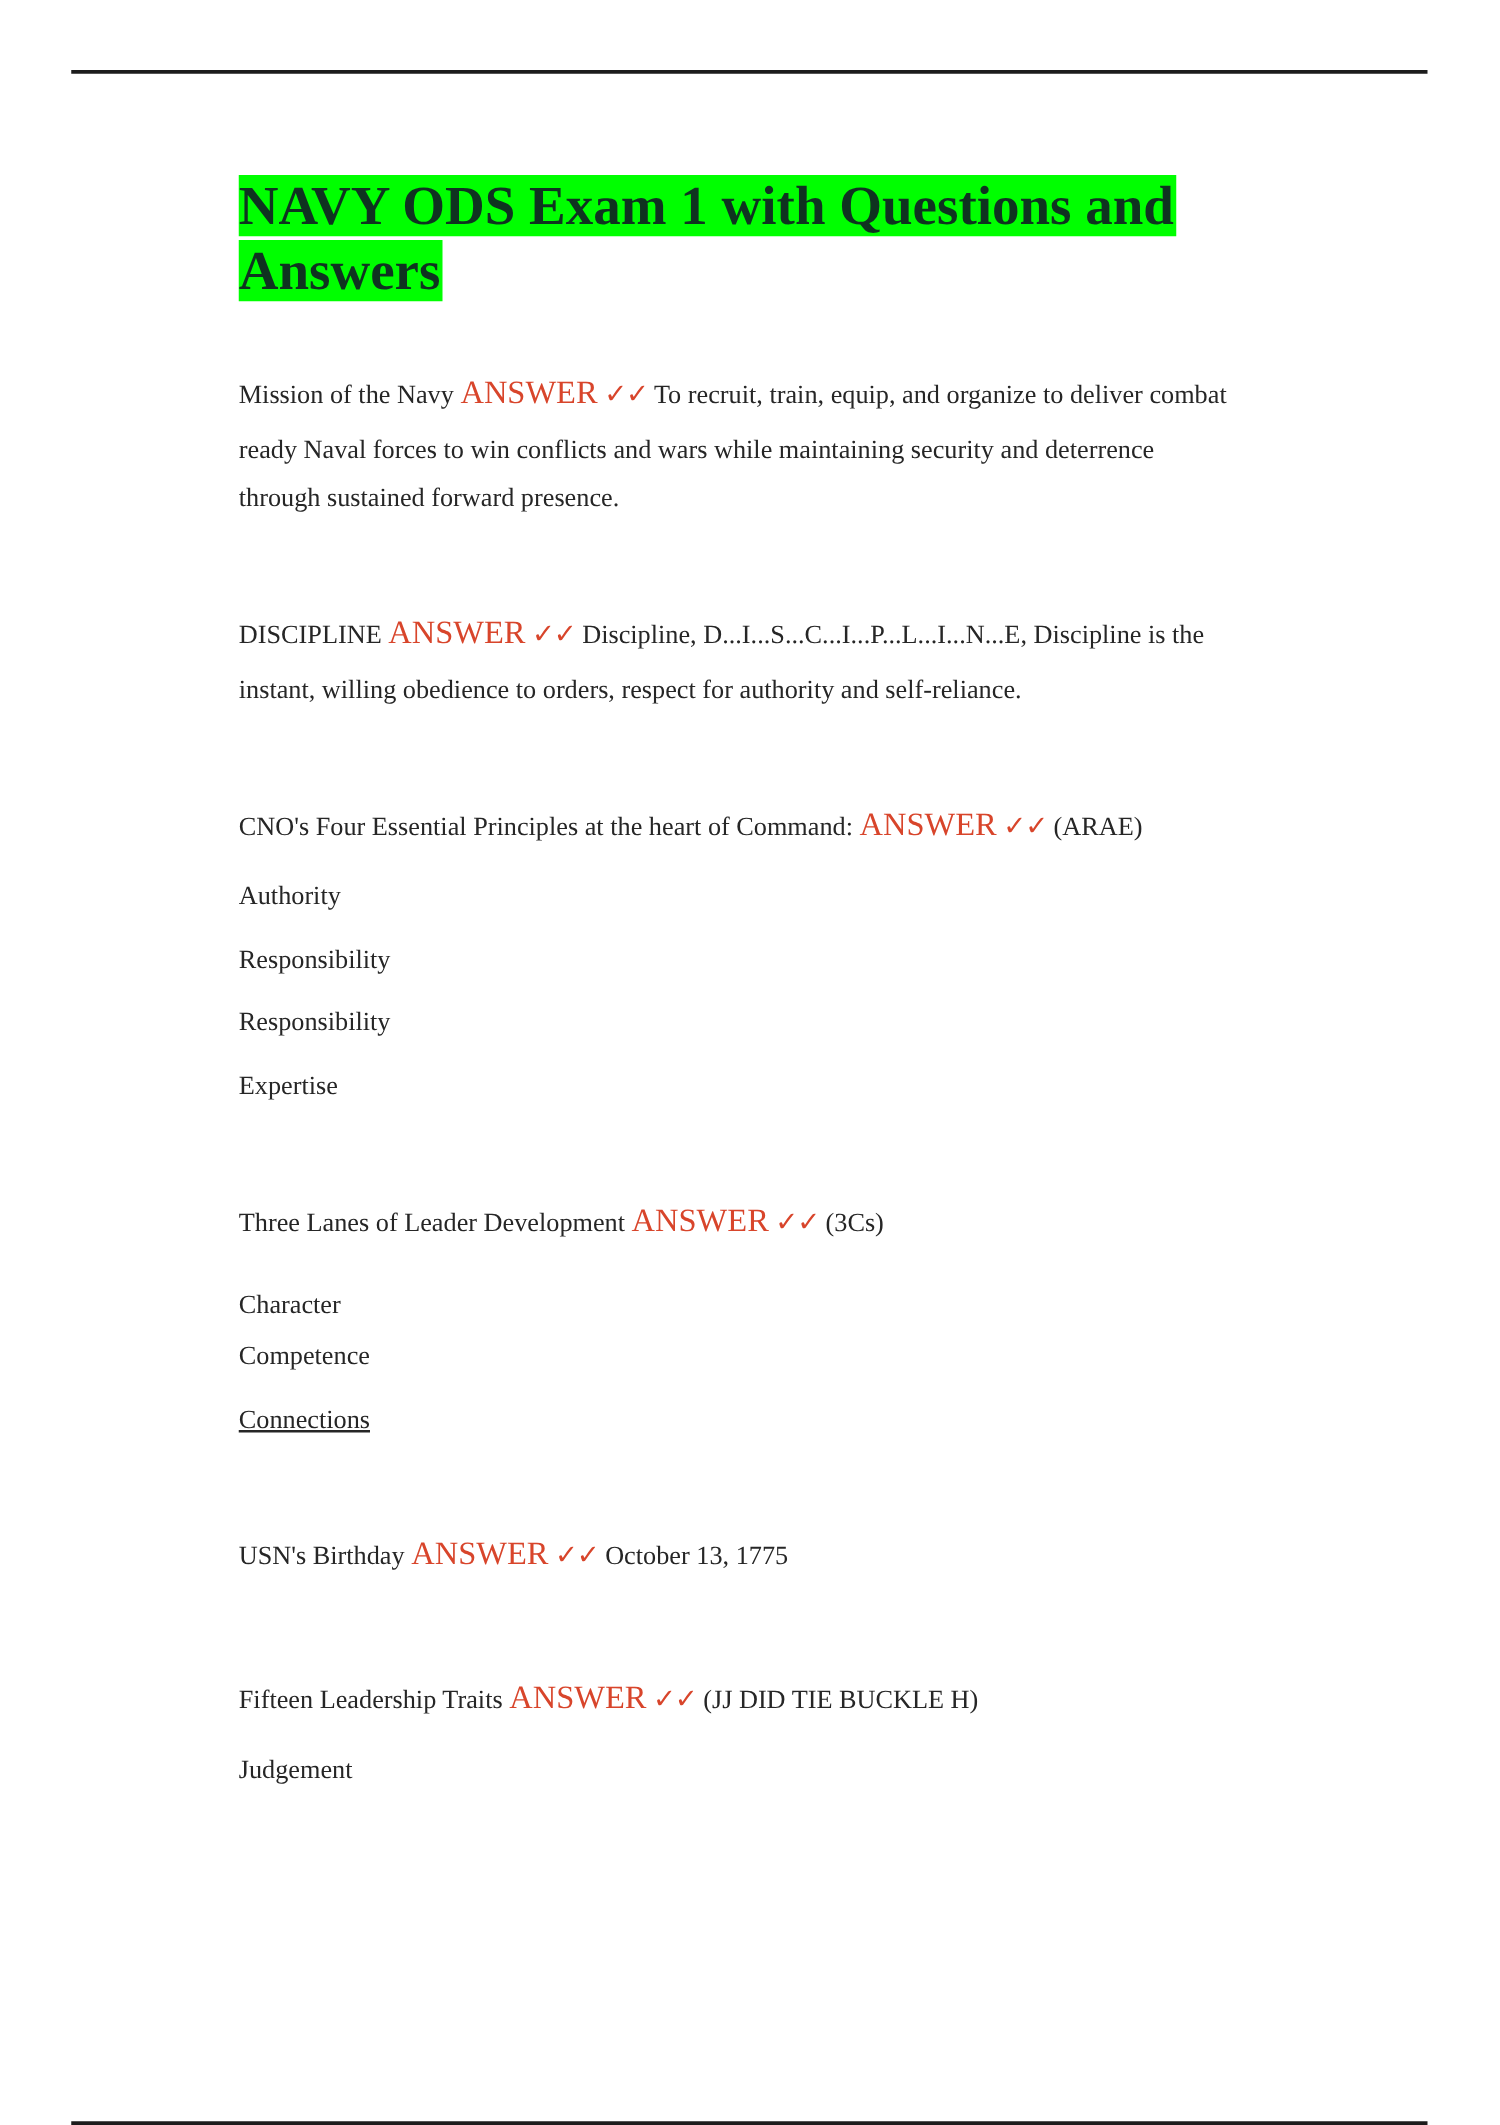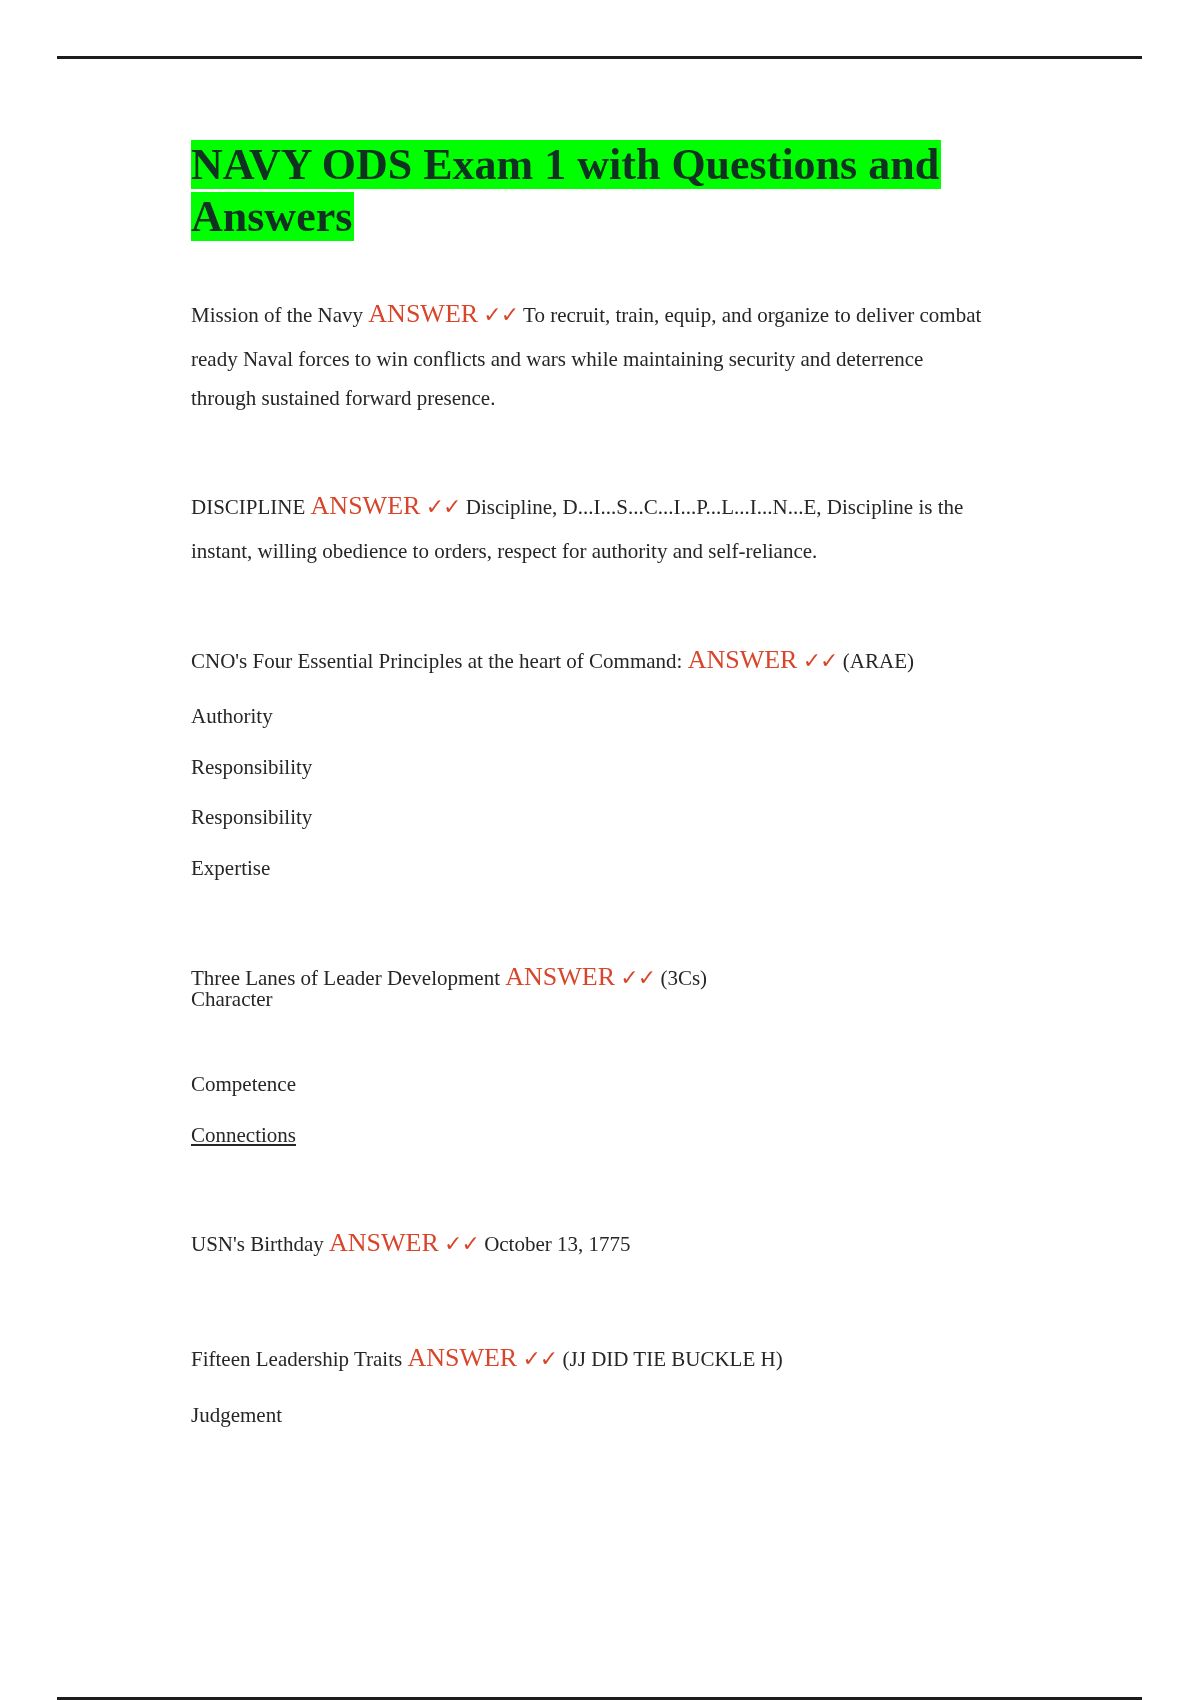--- a/index.html
+++ b/index.html
@@ -86,21 +86,21 @@
 <div class="line" style="top:755px;">Responsibility</div>
 <div class="line" style="top:805px;">Responsibility</div>
 <div class="line" style="top:856px;">Expertise</div>
 
 <div class="line" style="top:965px;">
   <span>Three Lanes of Leader Development</span>
   <span class="answer">ANSWER</span>
   <span class="check">✓✓</span>
   <span>(3Cs)</span>
 </div>
-<div class="line" style="top:987px;">Character</div>
+<div class="line" style="top:1031px;">Character</div>
 <div class="line" style="top:1072px;">Competence</div>
 <div class="line" style="top:1123px;text-decoration:underline;">Connections</div>
 
 <div class="line" style="top:1231px;">
   <span>USN's Birthday</span>
   <span class="answer">ANSWER</span>
   <span class="check">✓✓</span>
   <span>October 13, 1775</span>
 </div>
 

